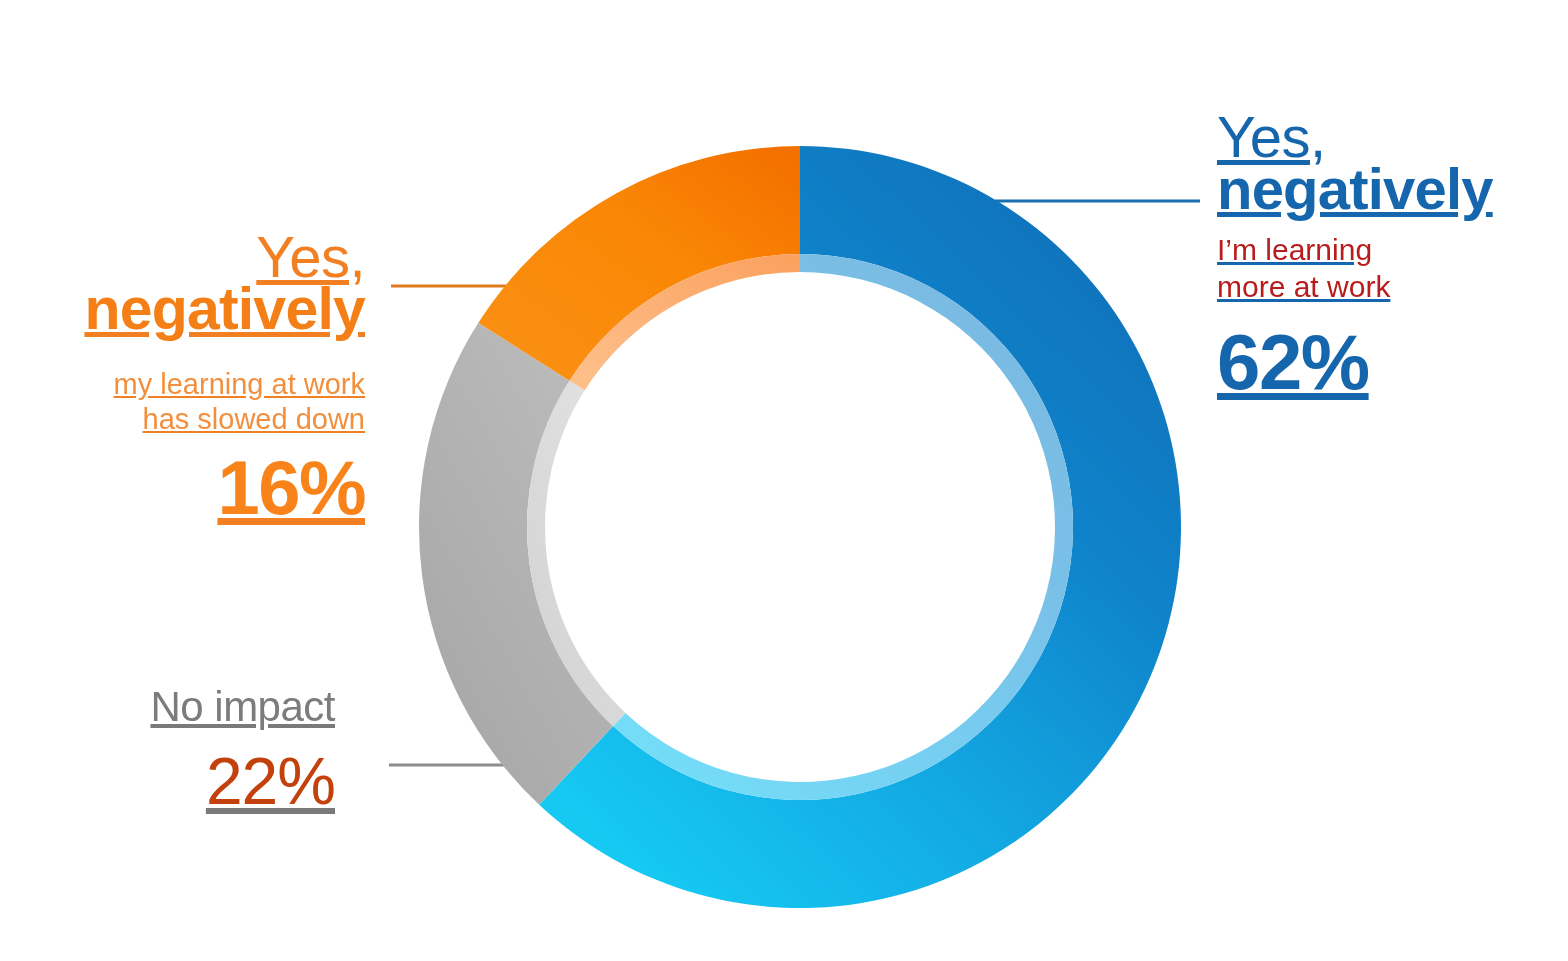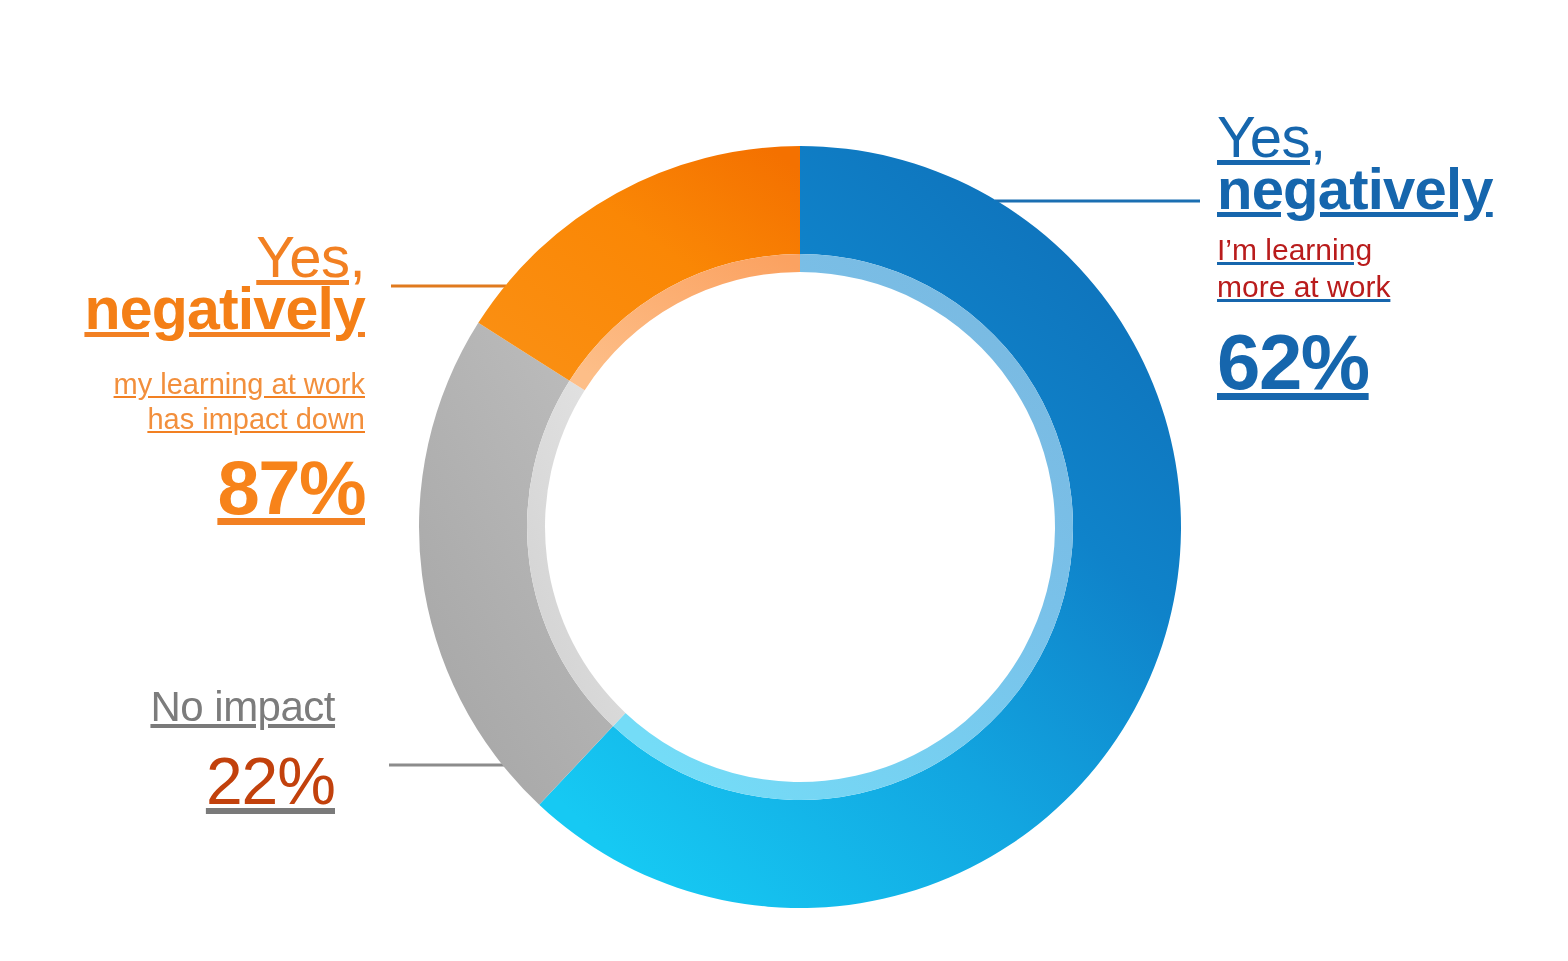--- a/index.html
+++ b/index.html
@@ -167,23 +167,23 @@
       <div>more at work</div>
     </div>
     <div class="lbl-pct">62%</div>
   </div>
 
   <div class="label-block" id="label-negatively">
     <div class="lbl-line1">Yes,</div>
     <div class="lbl-line2">negatively</div>
     <div class="lbl-sub">
       <div>my learning at work</div>
-      <div>has impact down</div>
+      <div>has slowed down</div>
     </div>
-    <div class="lbl-pct">87%</div>
+    <div class="lbl-pct">16%</div>
   </div>
 
   <div class="label-block" id="label-no-impact">
     <div class="lbl-line1">No impact</div>
     <div class="lbl-pct">22%</div>
   </div>
 
 </div>
 
 </body></html>

